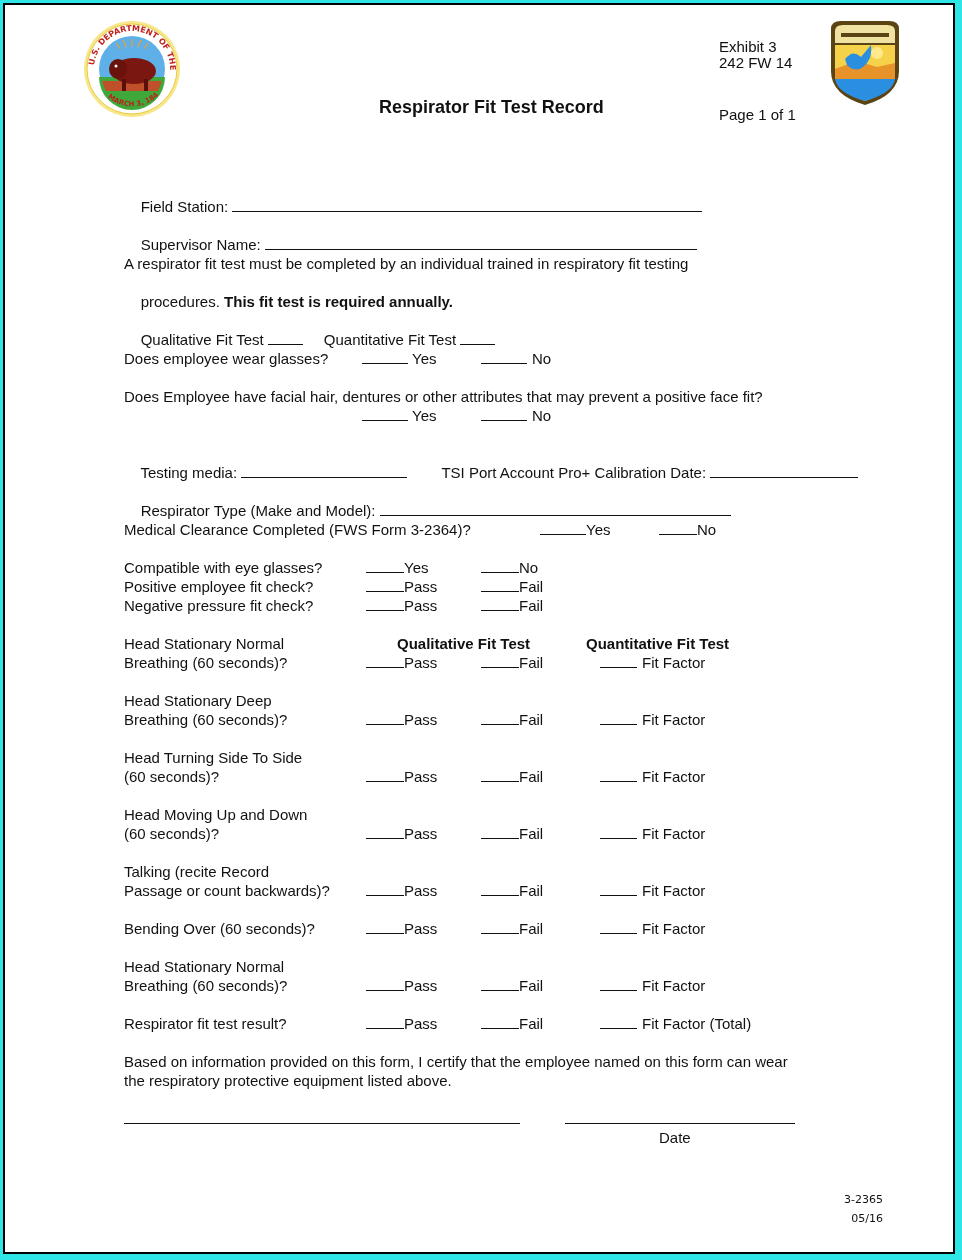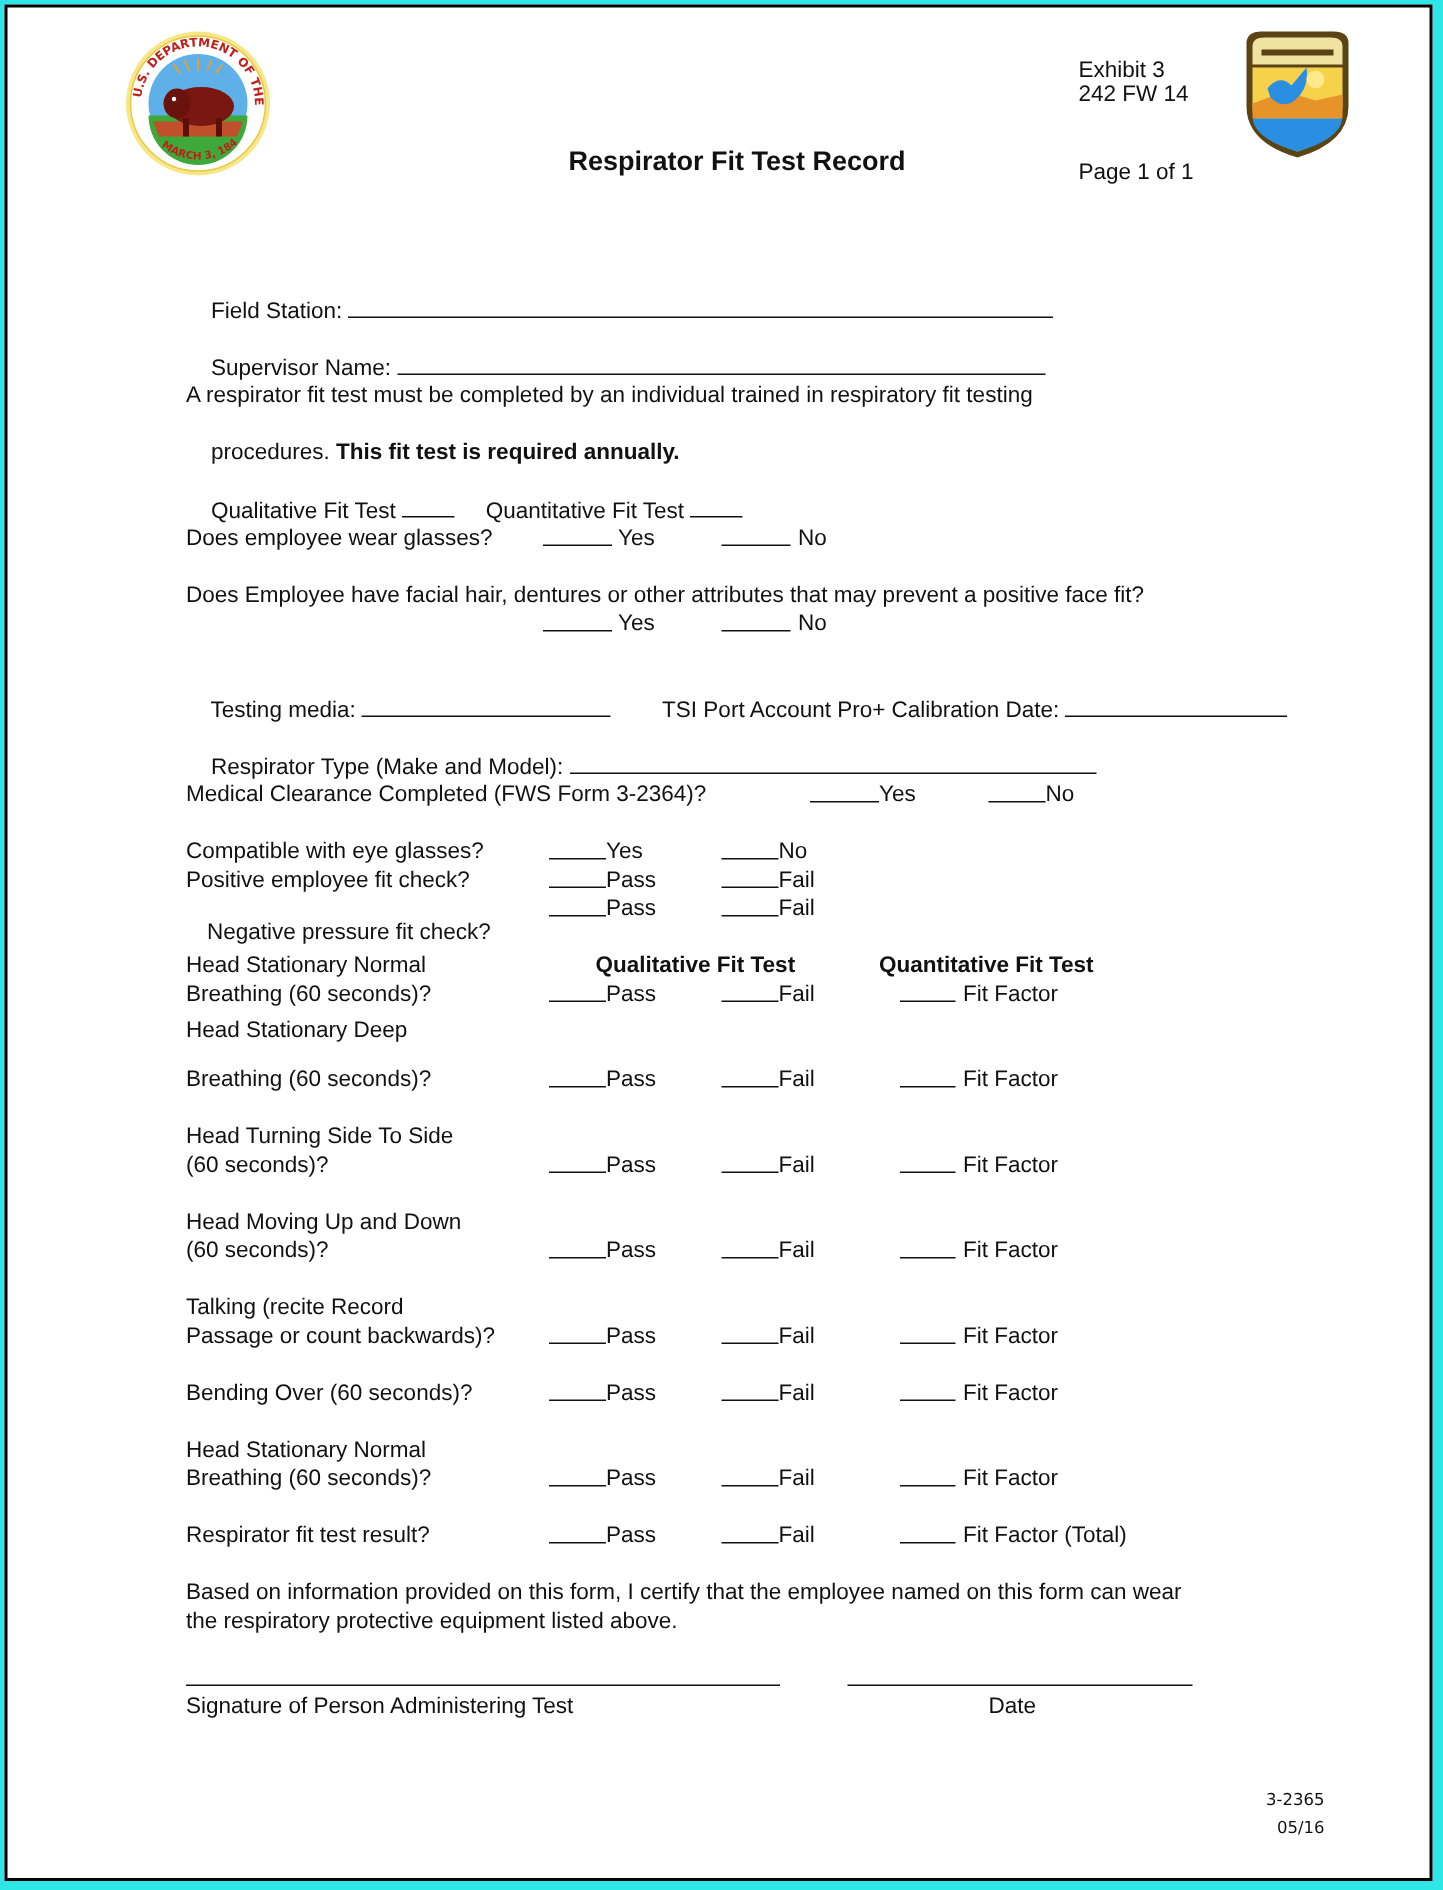--- a/index.html
+++ b/index.html
@@ -122,39 +122,39 @@
   <div class="abs" style="left:399px; top:553px;">Yes</div>
   <span class="abs uline" style="left:476px; top:553px; width:38px;"></span>
   <div class="abs" style="left:514px; top:553px;">No</div>
 
   <div class="abs" style="left:119px; top:572px;">Positive employee fit check?</div>
   <span class="abs uline" style="left:361px; top:572px; width:38px;"></span>
   <div class="abs" style="left:399px; top:572px;">Pass</div>
   <span class="abs uline" style="left:476px; top:572px; width:38px;"></span>
   <div class="abs" style="left:514px; top:572px;">Fail</div>
 
-  <div class="abs" style="left:119px; top:607px;margin-left:14px;">Negative pressure fit check?</div>
+  <div class="abs" style="left:119px; top:591px;">Negative pressure fit check?</div>
   <span class="abs uline" style="left:361px; top:591px; width:38px;"></span>
   <div class="abs" style="left:399px; top:591px;">Pass</div>
   <span class="abs uline" style="left:476px; top:591px; width:38px;"></span>
   <div class="abs" style="left:514px; top:591px;">Fail</div>
 
   <div class="abs b" style="left:392px; top:629px;">Qualitative Fit Test</div>
   <div class="abs b" style="left:581px; top:629px;">Quantitative Fit Test</div>
 
   <div class="abs" style="left:119px; top:629px;">Head Stationary Normal</div>
   <div class="abs" style="left:119px; top:648px;">Breathing (60 seconds)?</div>
   <span class="abs uline" style="left:361px; top:648px; width:38px;"></span>
   <div class="abs" style="left:399px; top:648px;">Pass</div>
   <span class="abs uline" style="left:476px; top:648px; width:38px;"></span>
   <div class="abs" style="left:514px; top:648px;">Fail</div>
   <span class="abs uline" style="left:595px; top:648px; width:37px;"></span>
   <div class="abs" style="left:637px; top:648px;">Fit Factor</div>
 
-  <div class="abs" style="left:119px; top:672px;">Head Stationary Deep</div>
+  <div class="abs" style="left:119px; top:686px;">Head Stationary Deep</div>
   <div class="abs" style="left:119px; top:705px;">Breathing (60 seconds)?</div>
   <span class="abs uline" style="left:361px; top:705px; width:38px;"></span>
   <div class="abs" style="left:399px; top:705px;">Pass</div>
   <span class="abs uline" style="left:476px; top:705px; width:38px;"></span>
   <div class="abs" style="left:514px; top:705px;">Fail</div>
   <span class="abs uline" style="left:595px; top:705px; width:37px;"></span>
   <div class="abs" style="left:637px; top:705px;">Fit Factor</div>
 
   <div class="abs" style="left:119px; top:743px;">Head Turning Side To Side</div>
   <div class="abs" style="left:119px; top:762px;">(60 seconds)?</div>
@@ -206,18 +206,17 @@
   <span class="abs uline" style="left:476px; top:1009px; width:38px;"></span>
   <div class="abs" style="left:514px; top:1009px;">Fail</div>
   <span class="abs uline" style="left:595px; top:1009px; width:37px;"></span>
   <div class="abs" style="left:637px; top:1009px;">Fit Factor (Total)</div>
 
   <div class="abs" style="left:119px; top:1066px;">the respiratory protective equipment listed above.</div>
   <div class="abs" style="left:119px; top:1047px;">Based on information provided on this form, I certify that the employee named on this form can wear</div>
 
   <div class="sig-line" style="left:119px; top:1118px; width:396px;"></div>
   <div class="sig-line" style="left:560px; top:1118px; width:230px;"></div>
-  <div class="abs" style="left:119px; top:1123px;">Signature of Person Administering Test</div>
   <div class="abs" style="left:654px; top:1123px;">Date</div>
 
   <div class="abs formno" style="left:800px; top:1186px; width:78px;">3-2365</div>
   <div class="abs formno" style="left:800px; top:1205px; width:78px;">05/16</div>
 </div>
 
 </body></html>

